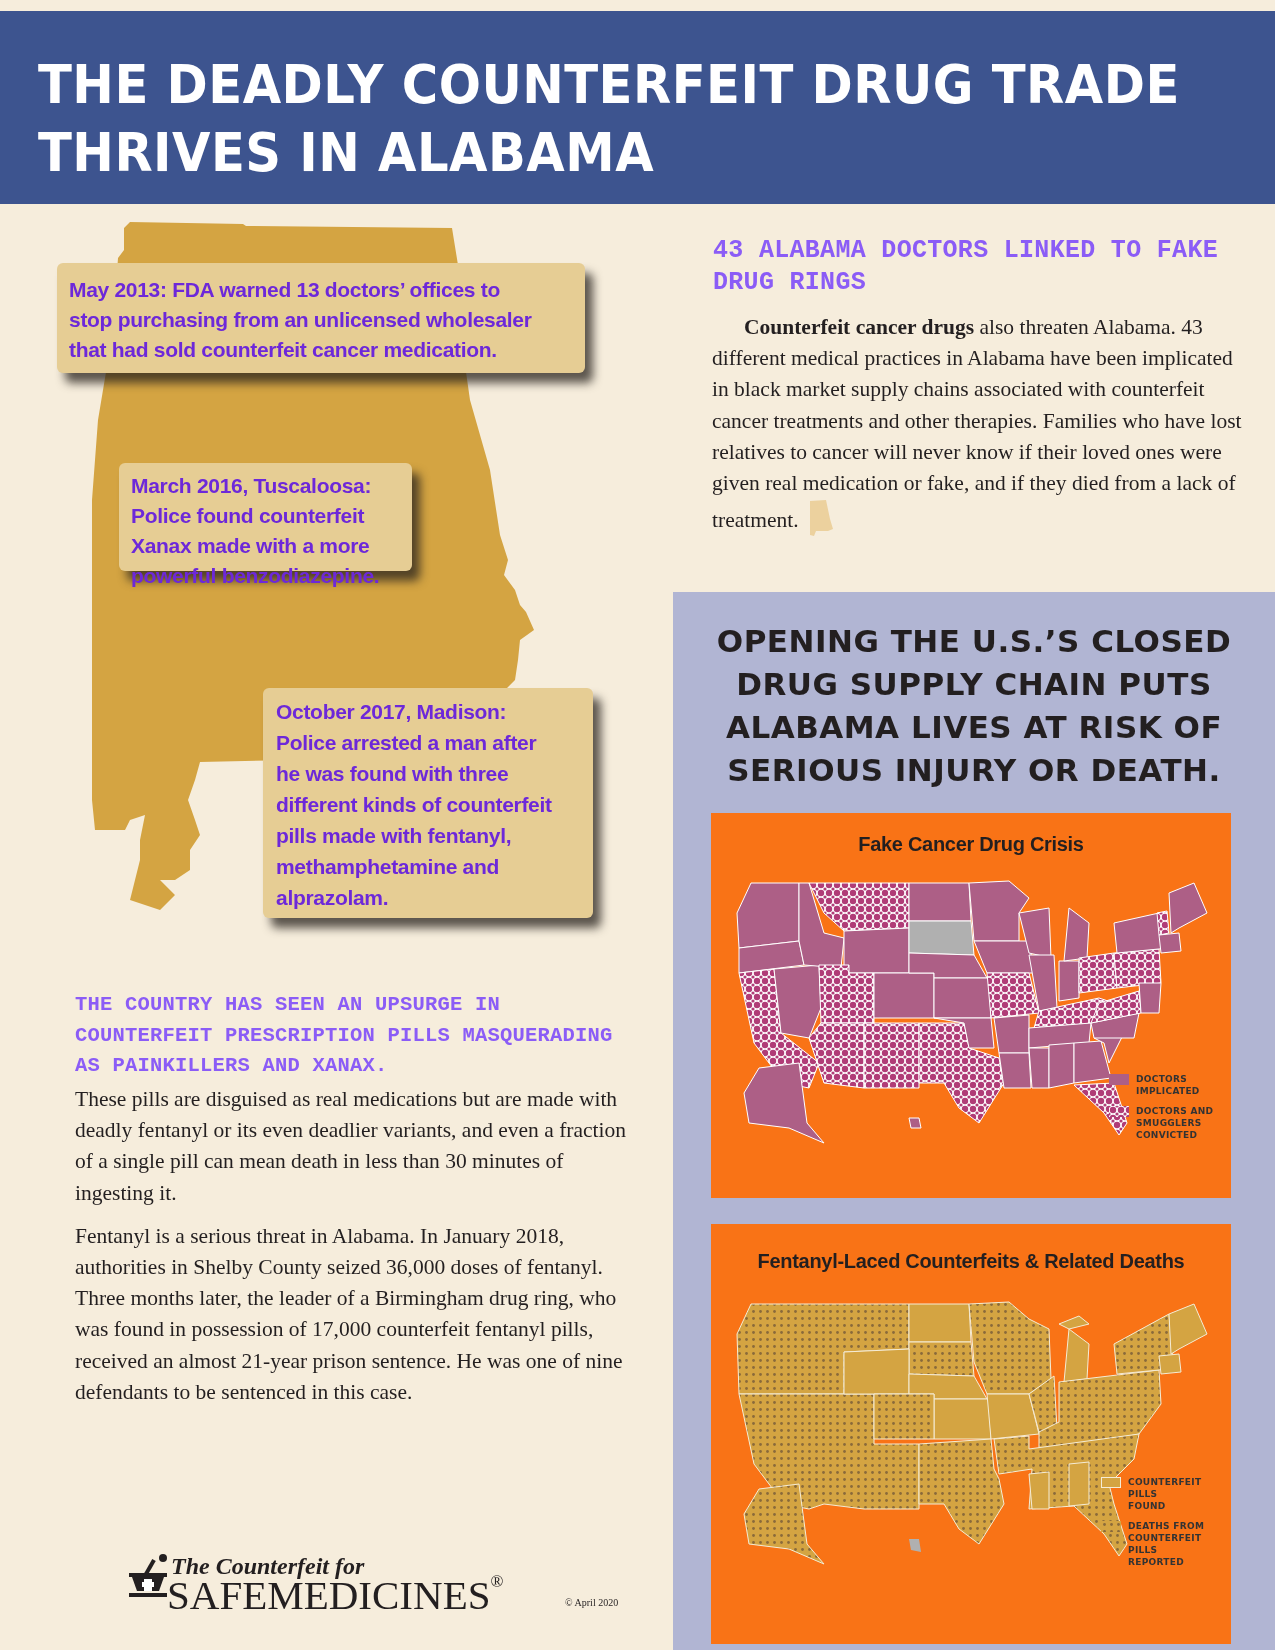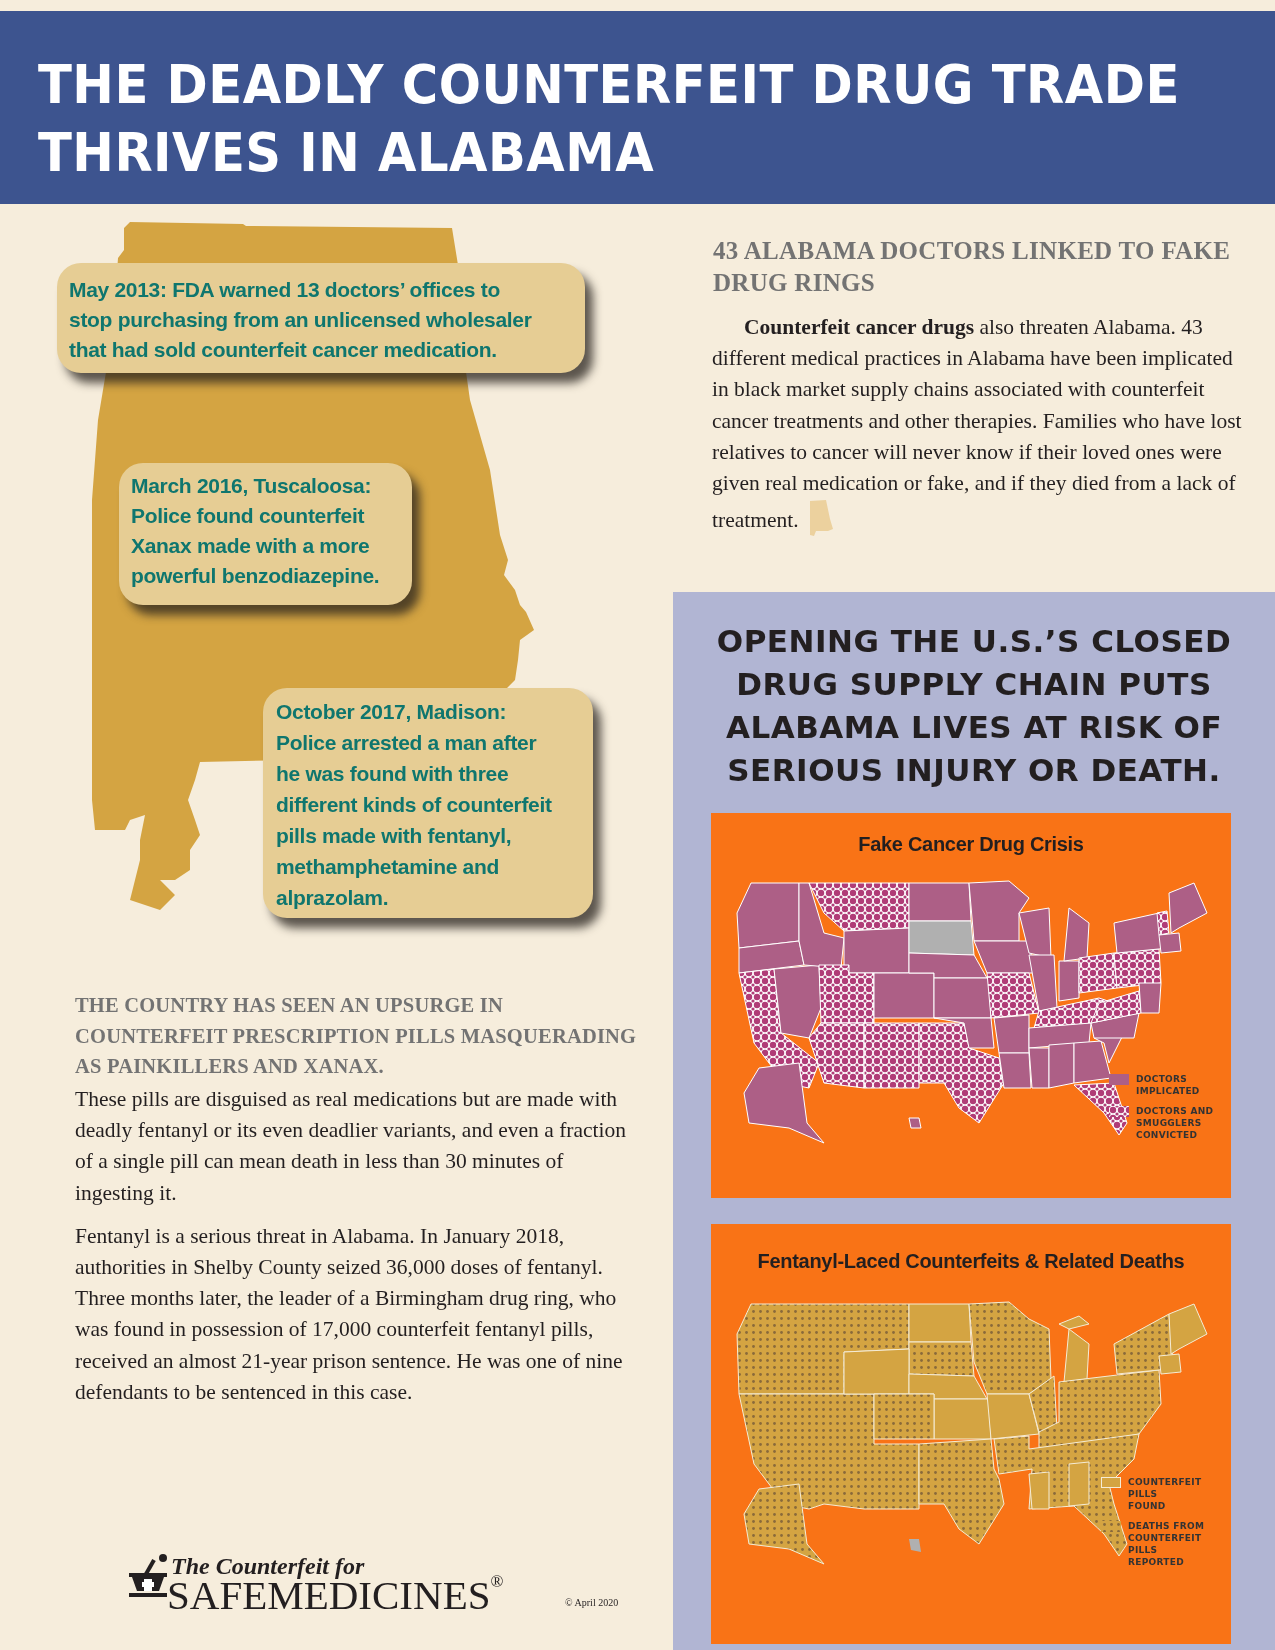--- a/index.html
+++ b/index.html
@@ -21,35 +21,35 @@
     font-weight: bold; font-size: 54px; line-height: 68px;
     color: #ffffff; letter-spacing: 0.5px;
     transform: scaleX(0.92); transform-origin: left top;
     white-space: nowrap;
   }
   
   .al-shape { position: absolute; left: 0; top: 0; }
   .callout {
     position: absolute;
     background: #e6cd94;
-    border-radius: 24px;
+    border-radius: 6px;
     box-shadow: 8px 10px 10px rgba(40,35,30,0.75);
     font-family: "Liberation Sans", sans-serif;
     font-weight: bold;
-    color: #0f766e;
+    color: #6d28d9;
     letter-spacing: -0.3px;
   }
   .callout p { white-space: pre-line; }
   .c1 { left: 57px; top: 263px; width: 528px; height: 110px; padding: 12px 12px; font-size: 21px; line-height: 30px; }
-  .c2 { left: 119px; top: 463px; width: 293px; height: 142px; padding: 8px 10px 12px 12px; font-size: 21px; line-height: 30px; }
+  .c2 { left: 119px; top: 463px; width: 293px; height: 108px; padding: 8px 10px 12px 12px; font-size: 21px; line-height: 30px; }
   .c3 { left: 263px; top: 688px; width: 330px; height: 230px; padding: 8px 10px 0 13px; font-size: 21px; line-height: 31px; }
 
   .h-blue {
-    font-family: Liberation Serif, serif;
-    font-weight: bold; color: #737373;
+    font-family: Liberation Mono, monospace;
+    font-weight: bold; color: #8b5cf6;
     text-transform: uppercase;
   }
   .sec1-title { position: absolute; left: 713px; top: 235px; width: 520px; font-size: 25px; line-height: 32px; letter-spacing: 0.3px; }
   .sec1-body { position: absolute; left: 712px; top: 312px; width: 530px; font-size: 21.5px; line-height: 31.2px; }
   .sec1-body b { font-weight: bold; margin-left: 32px; }
 
   .sec2-title { position: absolute; left: 75px; top: 990px; width: 570px; font-size: 20.5px; line-height: 30.5px; letter-spacing: 0.2px; }
   .sec2-body { position: absolute; left: 75px; top: 1084px; width: 560px; font-size: 21.5px; line-height: 31.2px; }
   .sec2-body p { margin-bottom: 12px; }
 

